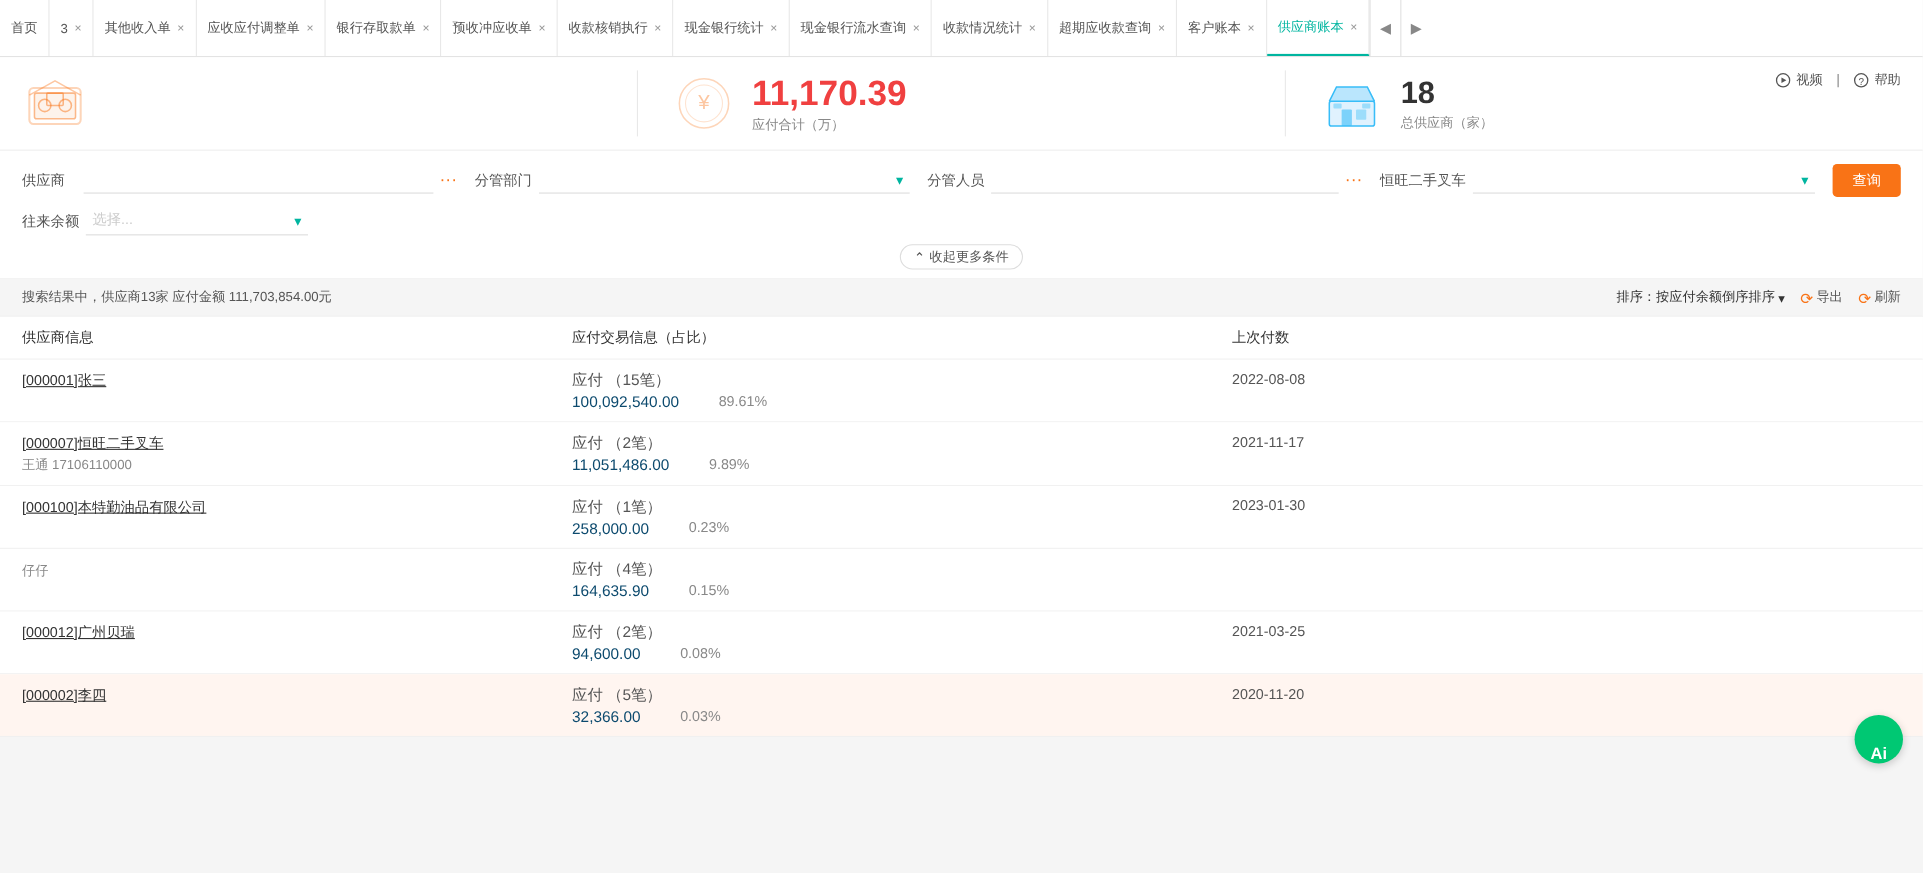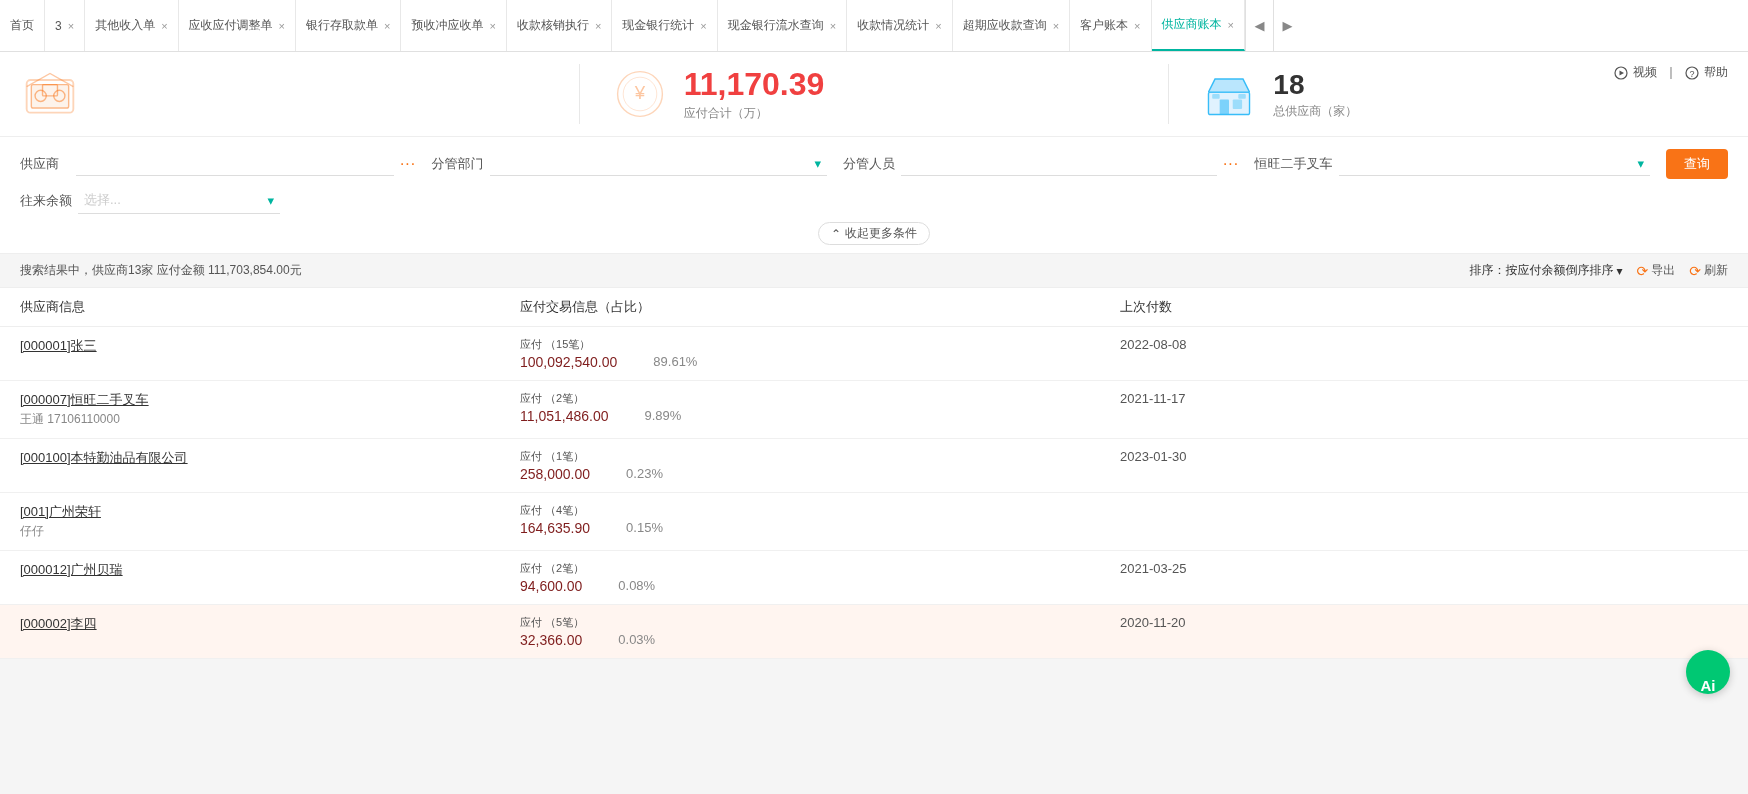--- a/index.html
+++ b/index.html
@@ -212,22 +212,22 @@
       background: #fff;
     }
     .table-row.highlighted { background: #fff5f0; }
     .supplier-link {
       color: #333;
       text-decoration: underline;
       cursor: pointer;
       font-size: 13px;
     }
     .supplier-sub { font-size: 12px; color: #888; margin-top: 2px; }
-    .payable-count { font-size: 11px; color: #555; }
-    .payable-amount { font-size: 14px; color: #7f1d1d; font-weight: 500; margin-top: 2px; }
+    .payable-count { font-size: 14px; color: #555; }
+    .payable-amount { font-size: 14px; color: #0c4a6e; font-weight: 500; margin-top: 2px; }
     .payable-pct { font-size: 13px; color: #888; margin-left: 20px; }
     .payable-cell {
       display: flex;
       align-items: flex-start;
       flex-direction: column;
     }
     .payable-row {
       display: flex;
       align-items: center;
       gap: 16px;
@@ -485,23 +485,20 @@
         <div class="payable-count">应付 （1笔）</div>
         <div class="payable-row">
           <span class="payable-amount">258,000.00</span>
           <span class="payable-pct">0.23%</span>
         </div>
       </div>
       <div class="last-pay">2023-01-30</div>
     </div>
       <div class="table-row">
       <div>
-        <div>
-          <a class="supplier-link">[001]广州荣轩</a>
-        </div>
         <div class="supplier-sub">仔仔</div>
       </div>
       <div class="payable-cell">
         <div class="payable-count">应付 （4笔）</div>
         <div class="payable-row">
           <span class="payable-amount">164,635.90</span>
           <span class="payable-pct">0.15%</span>
         </div>
       </div>
       <div class="last-pay"></div>

